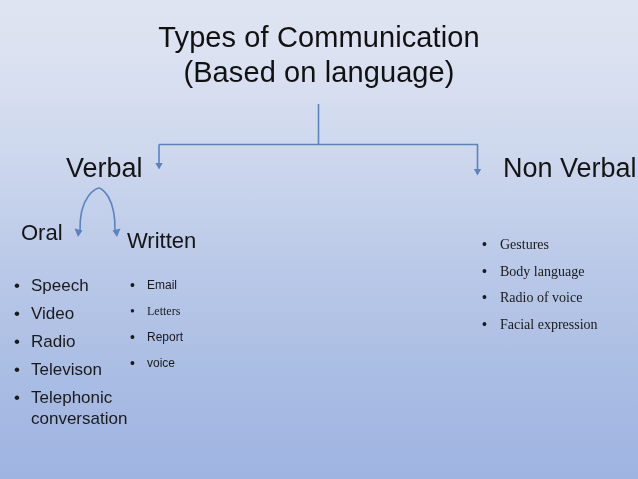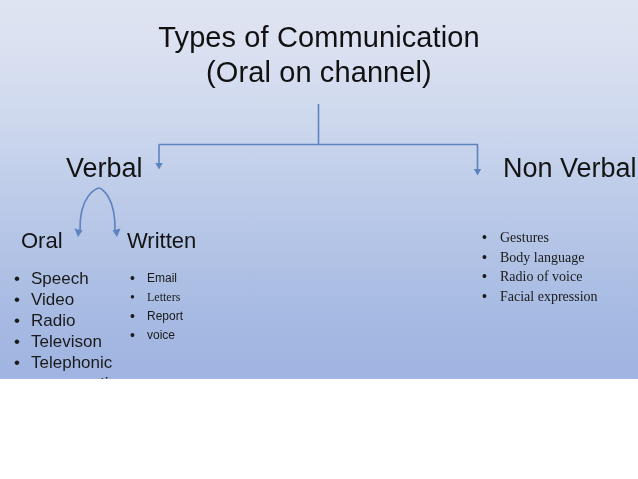--- a/index.html
+++ b/index.html
@@ -3,21 +3,21 @@
 <meta charset="utf-8">
 <style>
   html, body {
     margin: 0;
     padding: 0;
     background: #ffffff;
   }
   #slide {
     position: relative;
     width: 638px;
-    height: 379px;
+    height: 479px;
     overflow: hidden;
     background: linear-gradient(to bottom,
         #dfe4f2 0%,
         #dce2f1 10%,
         #ccd7ed 34%,
         #bdcbe9 52%,
         #aec0e4 72%,
         #a4b8e2 88%,
         #9fb4e1 100%);
     font-family: "Liberation Sans", sans-serif;
@@ -63,33 +63,34 @@
   #nonverbal-heading { left: 503px; top: 152px; }
 
   .sub-heading {
     position: absolute;
     font-size: 22px;
     line-height: 26px;
     font-weight: 400;
     color: #141414;
     white-space: nowrap;
   }
-  #oral-heading { left: 21px; top: 228px; text-align: center; }
+  #oral-heading { left: 21px; top: 220px; text-align: center; }
   #written-heading { left: 127px; top: 228px; }
 
   
   ul.bullets {
     position: absolute;
     margin: 0;
     padding: 0;
     list-style: none;
   }
   ul.bullets > li {
     position: relative;
     padding-left: 19px;
+    margin-top: 7px;
   }
   ul.bullets > li::before {
     content: "\2022";
     position: absolute;
     left: 2px;
     top: 0;
     color: #1a1a1a;
   }
 
   
@@ -131,21 +132,21 @@
 
   .serif { font-family: "Liberation Serif", serif; }
 </style>
 </head>
 <body>
 
 <div id="slide">
 
   <div id="title">
     <span>Types of Communication</span>
-    <span class="line2">(Oral on channel)</span>
+    <span class="line2">(Based on language)</span>
   </div>
 
   <svg id="connector" viewBox="0 0 638 479" xmlns="http://www.w3.org/2000/svg">
     <g stroke="#5b83bf" stroke-width="1.6" fill="none">
 
       <path d="M 318.5 104 L 318.5 144.5"></path>
 
       <path d="M 159 144.5 L 478 144.5"></path>
 
       <path d="M 159 144.5 L 159 164"></path>

